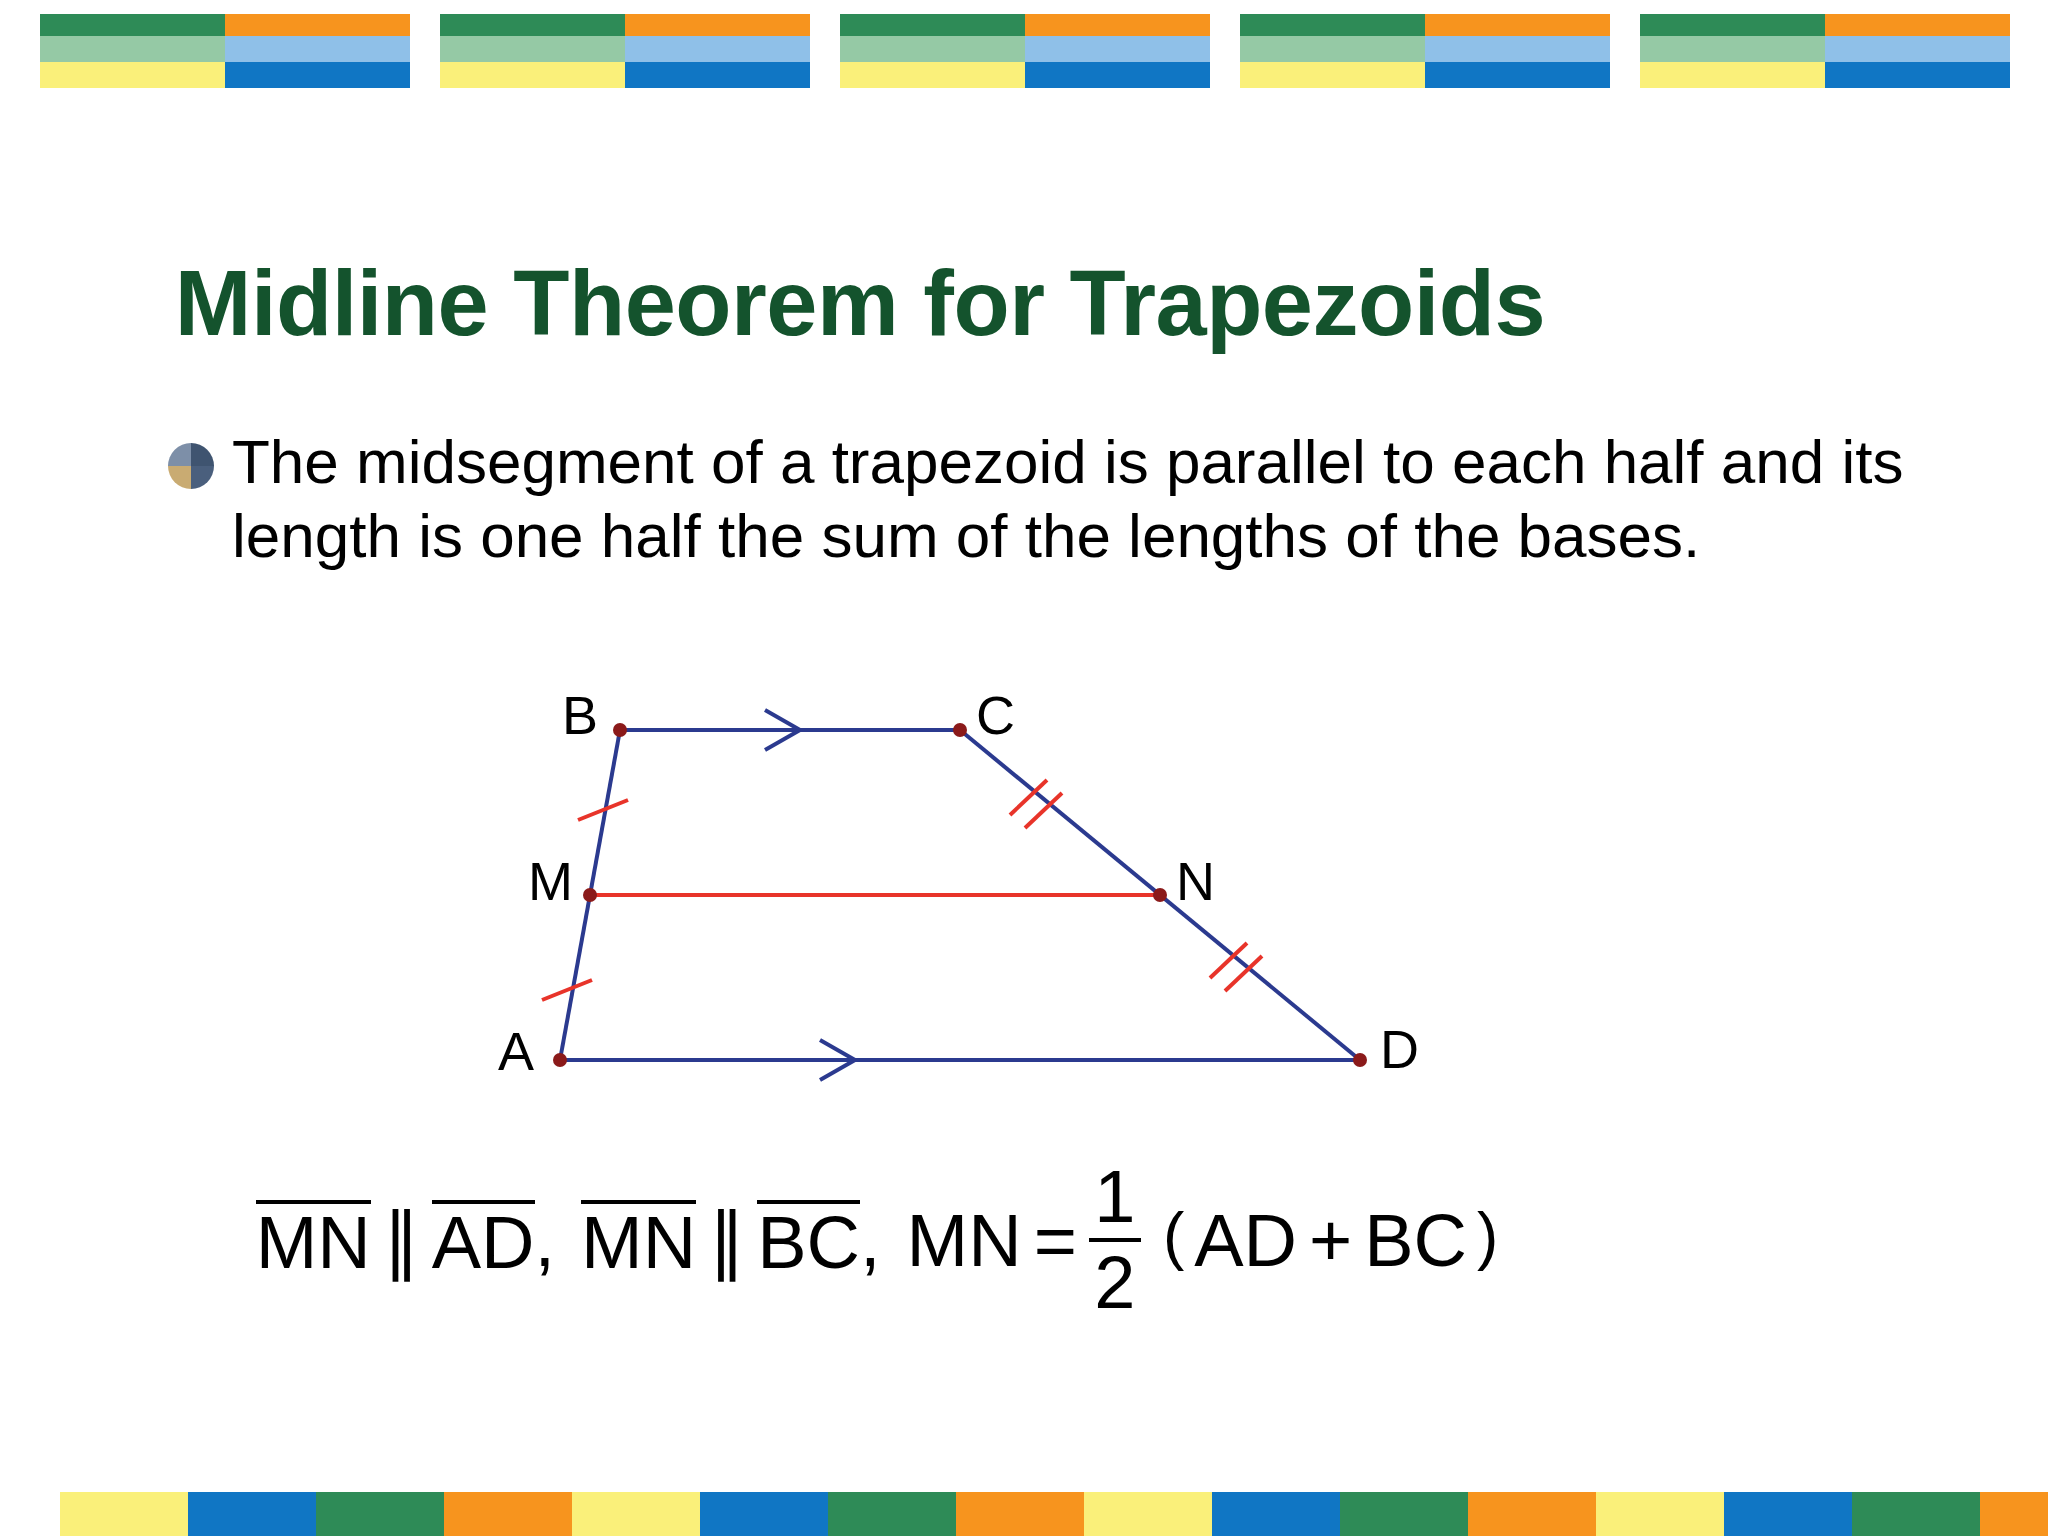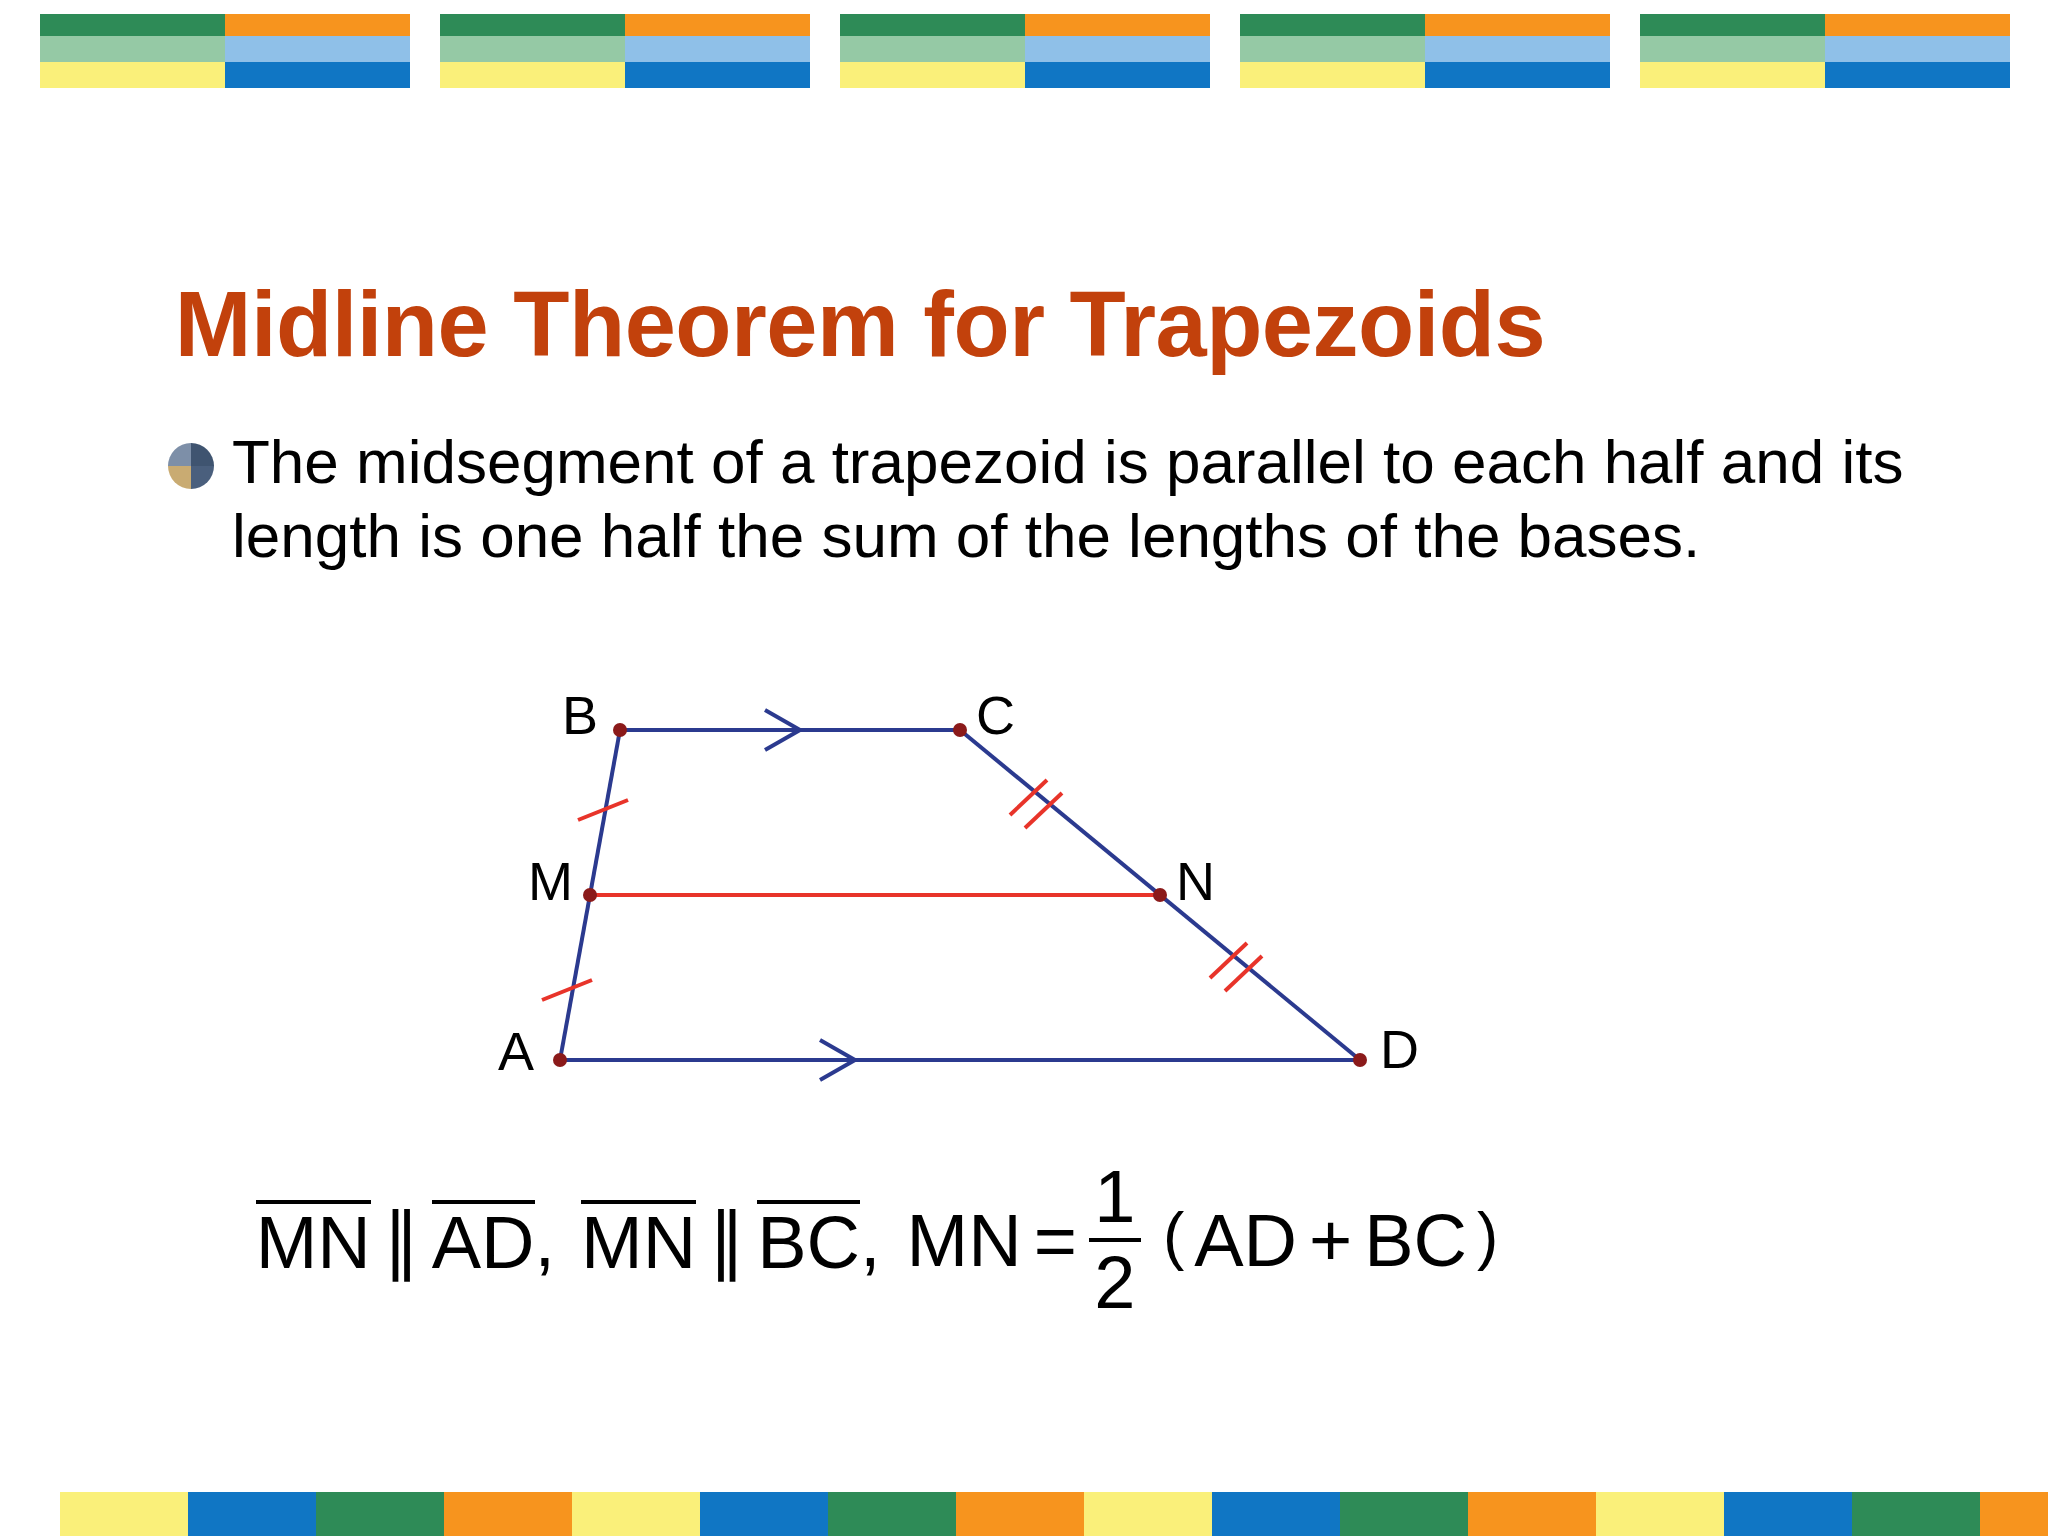--- a/index.html
+++ b/index.html
@@ -59,27 +59,27 @@
     width: 256px;
     height: 44px;
   }
   .bb-unit .seg { position: absolute; top: 0; height: 44px; width: 128px; }
   .bb-a { left: 0; }
   .bb-b { left: 128px; }
 
   
   .title {
     position: absolute;
-    top: 214px;
+    top: 193px;
     left: 0;
     width: 1720px;
     text-align: center;
     font-size: 92px;
     line-height: 1.05;
-    color: #c2410c;
+    color: #14532d;
     letter-spacing: -0.5px;
   }
 
   
   .bullet-row {
     position: absolute;
     top: 425px;
     left: 168px;
     width: 1760px;
     display: flex;

